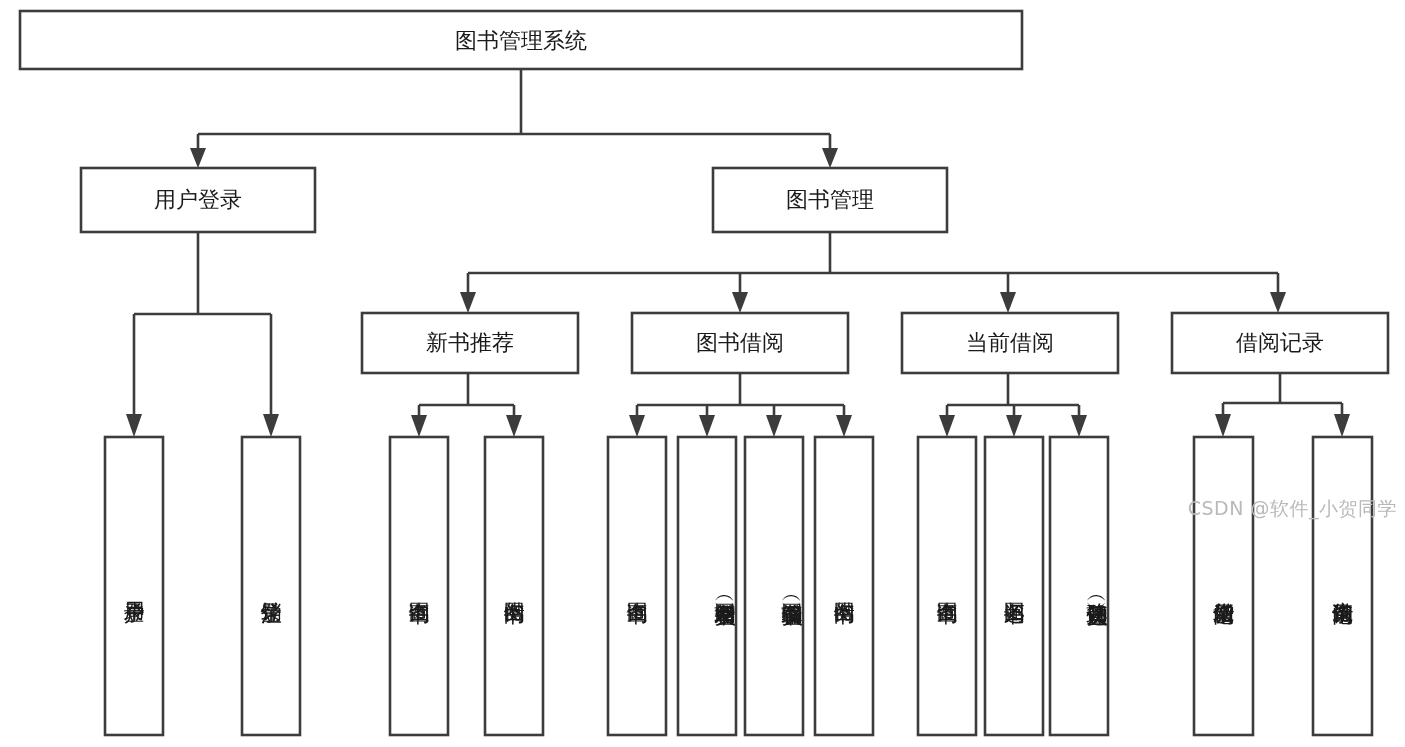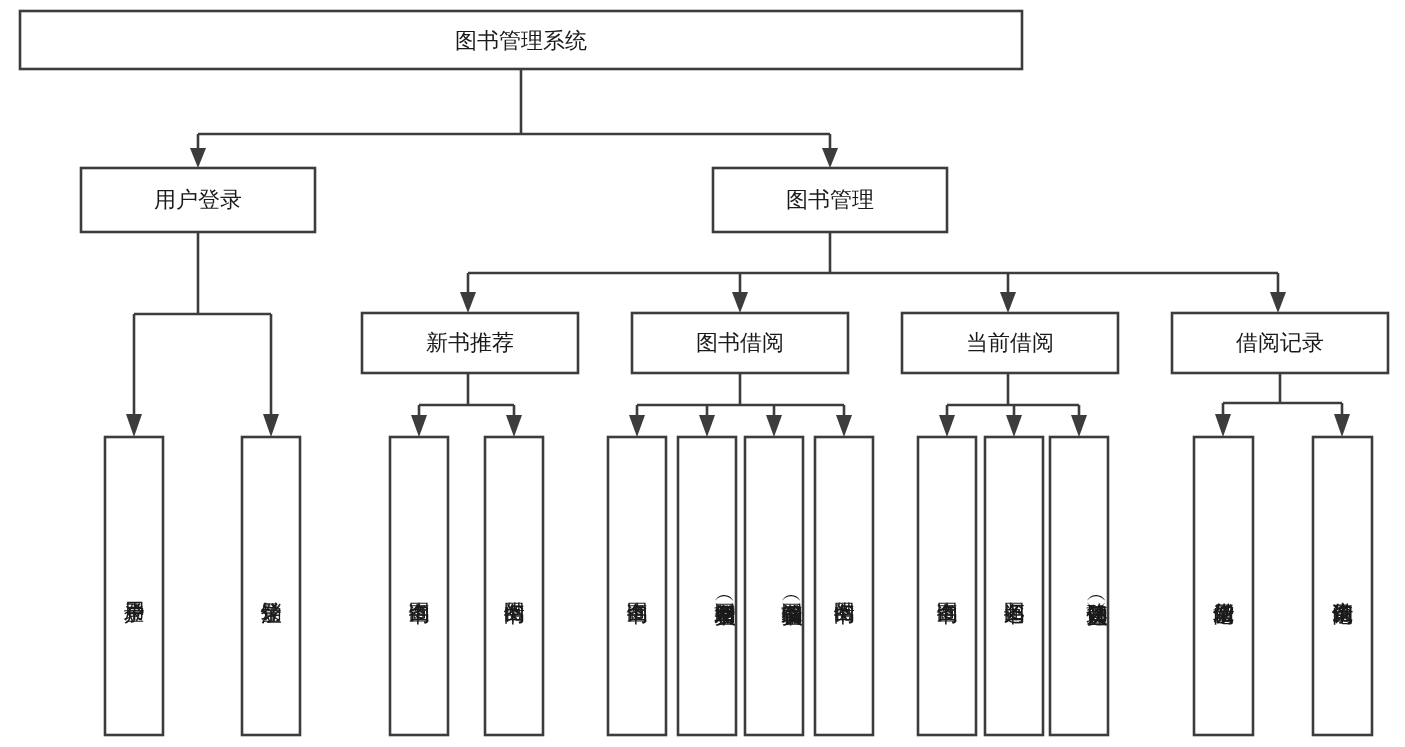--- a/index.html
+++ b/index.html
@@ -205,13 +205,14 @@
   <div class="vlabel" style="left:918px; top:437px; width:58px; height:298px; display:flex; align-items:center; justify-content:center;">查询图书</div>
 
   <div class="vlabel" style="left:985px; top:437px; width:58px; height:298px; display:flex; align-items:center; justify-content:center;">归还图书</div>
 
   <div class="vlabel" style="left:1050px; top:441px; width:58px; height:294px; display:flex; align-items:flex-start; justify-content:center;">确认归还（管理员）</div>
 
   <div class="vlabel" style="left:1194px; top:437px; width:59px; height:298px; display:flex; align-items:center; justify-content:center;">新增借阅记录</div>
 
   <div class="vlabel" style="left:1313px; top:437px; width:59px; height:298px; display:flex; align-items:center; justify-content:center;">查询借阅记录</div>
 
+  <div class="watermark">CSDN @软件_小贺同学</div>
 </div>
 
 </body></html>

